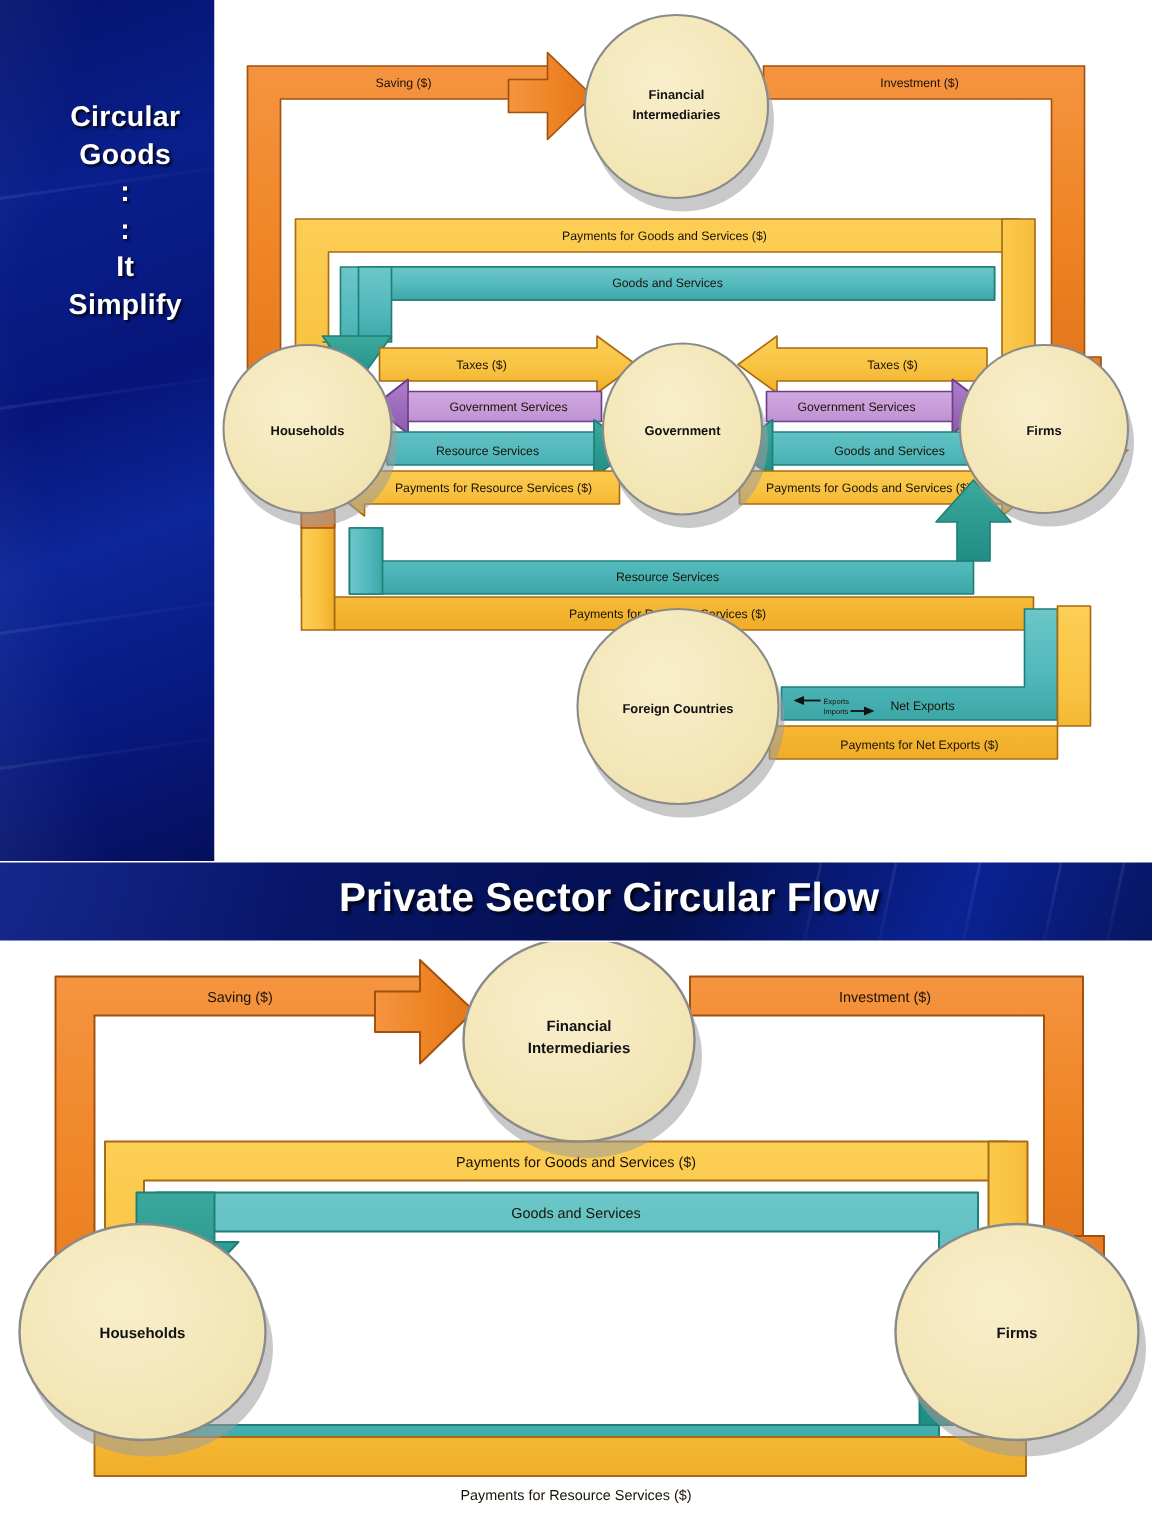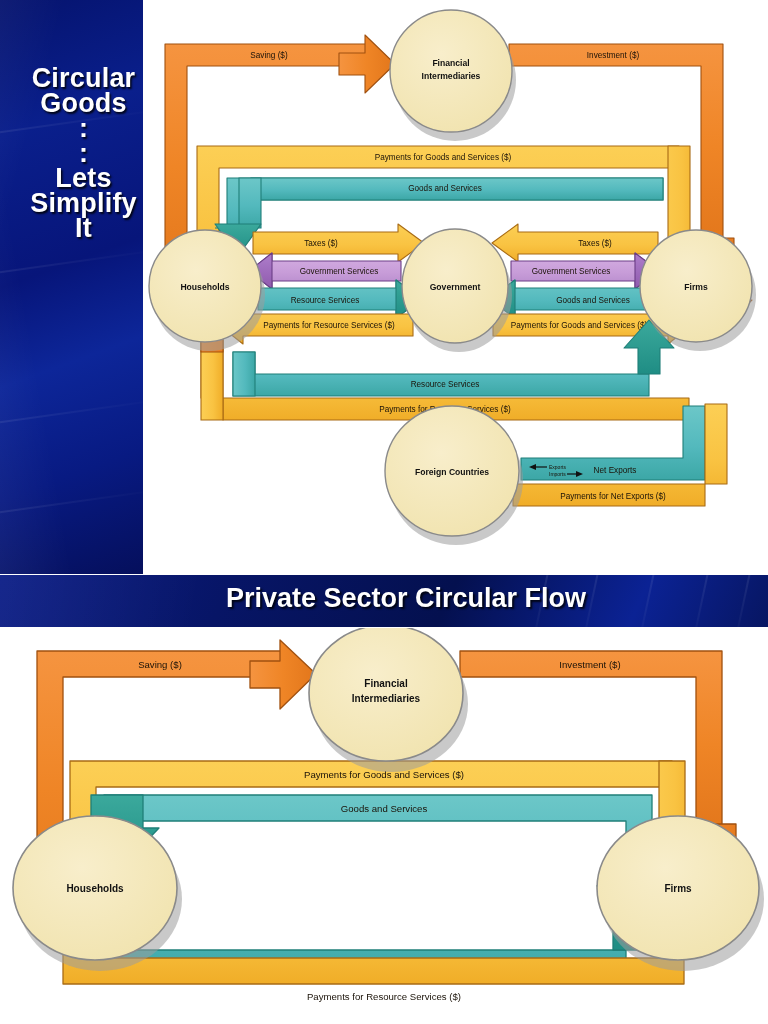--- a/index.html
+++ b/index.html
@@ -10,21 +10,21 @@
   
   .sidebar{position:absolute;left:0;top:0;width:143px;height:574px;
     background:
       linear-gradient(105deg, rgba(255,255,255,.045) 0%, rgba(255,255,255,0) 22%),
       linear-gradient(80deg, rgba(255,255,255,.05) 0%, rgba(255,255,255,0) 30%),
       linear-gradient(160deg,#05136e 0%, #0a1f8c 22%, #07157a 46%, #0d2699 62%, #081a82 80%, #050f5c 100%);
     overflow:hidden;}
   .sidebar .streak{position:absolute;background:linear-gradient(90deg,rgba(255,255,255,.08),rgba(255,255,255,0));
     height:2px;transform:rotate(-8deg);}
   .sidebar-title{position:absolute;left:0;right:0;top:66px;text-align:center;
-    color:#ffffff;font-weight:bold;font-size:27px;line-height:25px;
+    color:#ffffff;font-weight:bold;font-size:19px;line-height:25px;
     text-shadow:1.5px 1.5px 2px rgba(0,0,0,.85);letter-spacing:.2px;padding-left:24px;}
 
   
   .banner{position:absolute;left:0;top:575px;width:768px;height:52px;
     background:
       linear-gradient(100deg, rgba(255,255,255,.05) 0%, rgba(255,255,255,0) 25%),
       linear-gradient(115deg,#0a1c86 0%, #071566 28%, #04104f 55%, #0b2294 78%, #061252 100%);
     overflow:hidden;padding-left:44px;}
   .banner .streak{position:absolute;top:-20px;width:2px;height:100px;
     background:linear-gradient(180deg,rgba(255,255,255,.10),rgba(255,255,255,0));
@@ -51,23 +51,22 @@
   <div class="sidebar">
     <div class="streak" style="left:-10px;top:120px;width:180px;"></div>
     <div class="streak" style="left:-10px;top:260px;width:180px;"></div>
     <div class="streak" style="left:-10px;top:410px;width:180px;"></div>
     <div class="streak" style="left:-10px;top:500px;width:180px;"></div>
     <div class="sidebar-title">
       <div>Circular</div>
       <div>Goods</div>
       <div>:</div>
       <div>:</div>
-      <div>Lets</div>
+      <div>It</div>
       <div>Simplify</div>
-      <div>It</div>
     </div>
   </div>
 
   <div class="diagram-top">
   <svg width="625" height="574" viewBox="0 0 625 574" xmlns="http://www.w3.org/2000/svg">
     <defs>
       <linearGradient id="og" x1="0" y1="0" x2="0" y2="1">
         <stop offset="0" stop-color="#f59440"></stop>
             <stop offset="0.5" stop-color="#ef8526"></stop>
             <stop offset="1" stop-color="#e2761b"></stop>

